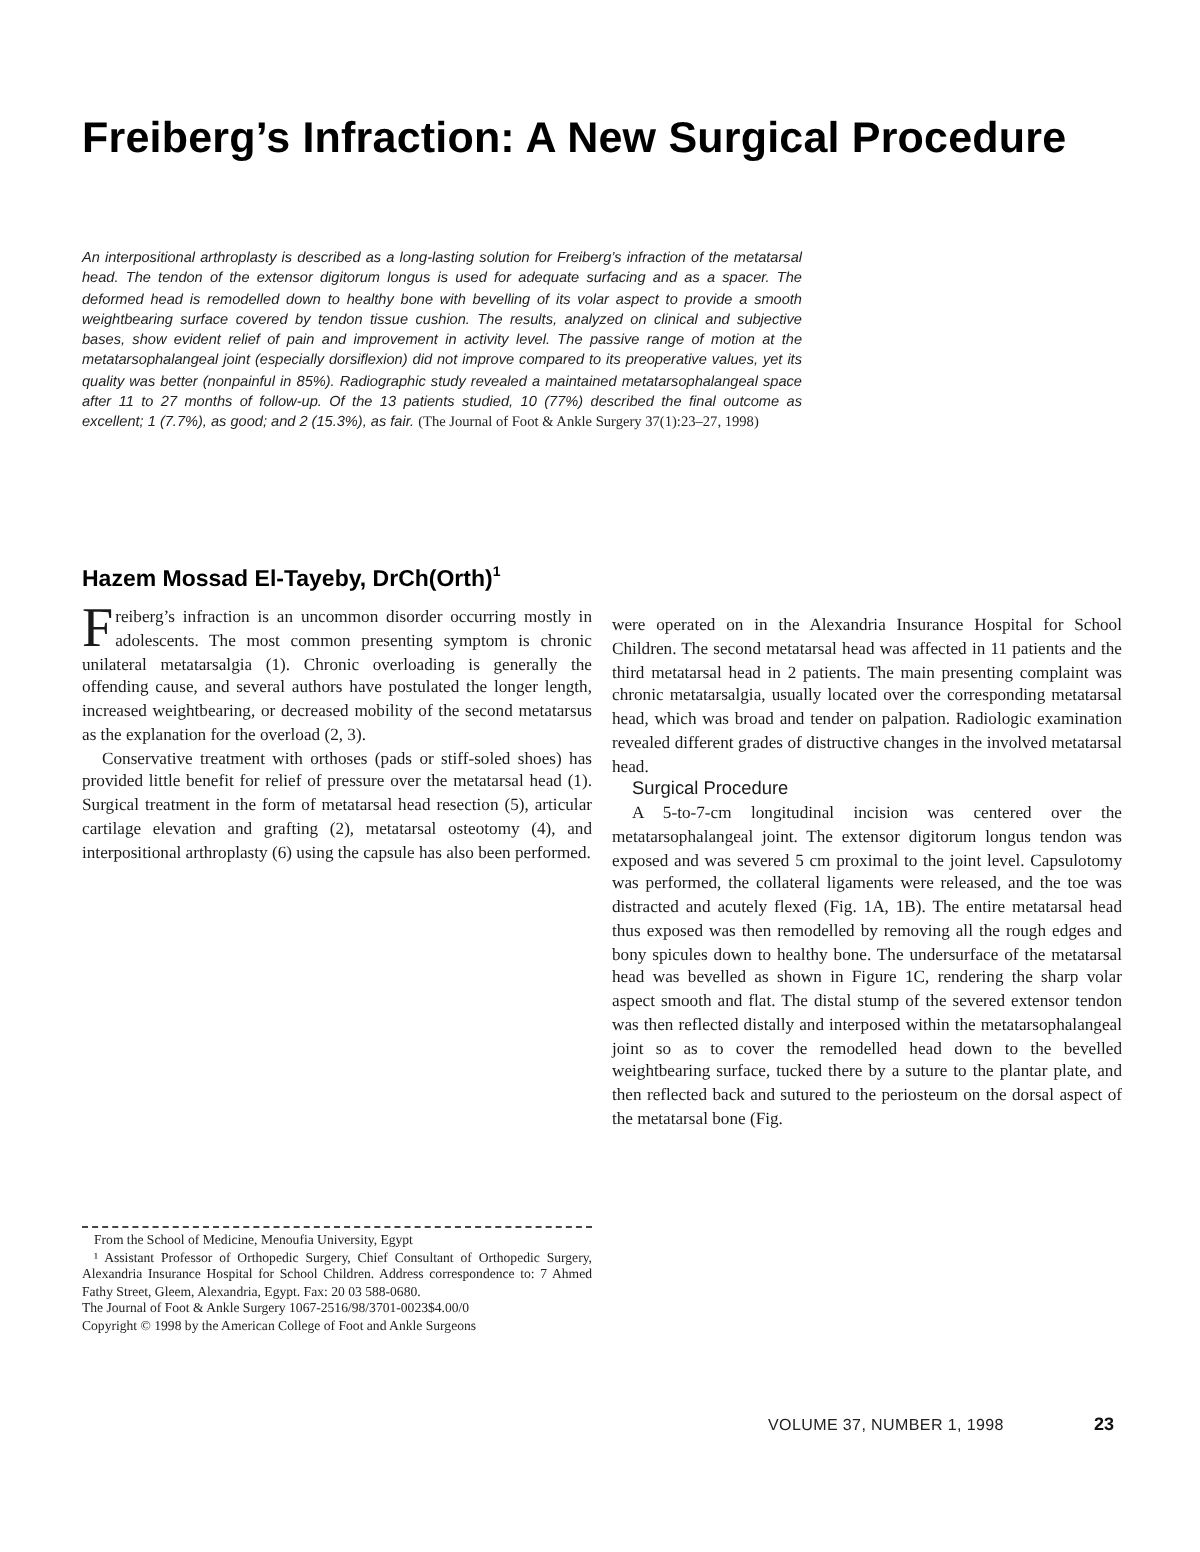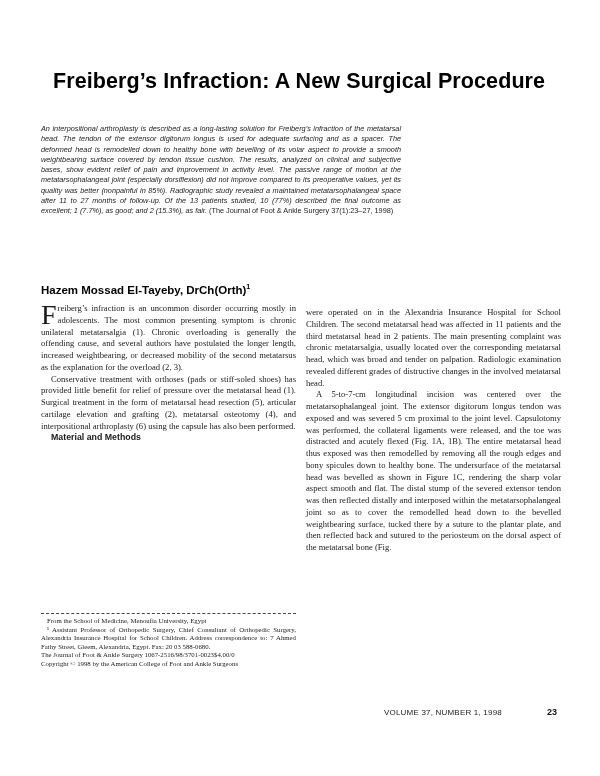--- a/index.html
+++ b/index.html
@@ -8,21 +8,21 @@
   .title {
     position: absolute; left: 41px; top: 57px; width: 520px;
     font-family: "Liberation Sans", sans-serif; font-weight: bold;
     font-size: 21.5px; line-height: 24px; color: #000; letter-spacing: 0.1px;
   }
   .abstract {
     position: absolute; left: 41px; top: 124px; width: 360px;
     font-family: "Liberation Sans", sans-serif; font-style: italic;
     font-size: 7.3px; line-height: 10.3px; color: #222; text-align: justify;
   }
-  .abstract .cite { font-style: normal; }
+  .abstract .cite { font-style: normal; font-family: Liberation Serif, serif; }
   .keywords {
     position: absolute; left: 41px; top: 235px; width: 360px;
     font-family: "Liberation Sans", sans-serif;
     font-size: 7.3px; line-height: 10.3px; color: #222; text-align: justify;
   }
   .author {
     position: absolute; left: 41px; top: 280px; width: 360px;
     font-family: "Liberation Sans", sans-serif; font-weight: bold;
     font-size: 11.5px; line-height: 14px; color: #000;
   }
@@ -65,50 +65,50 @@
     position: absolute; left: 547px; top: 707px;
     font-family: "Liberation Sans", sans-serif; font-weight: bold;
     font-size: 9px; color: #111;
   }
 </style>
 </head>
 <body>
 
 <div class="page">
 
-  <h1 class="title" style="margin:12px;">Freiberg’s Infraction: A New Surgical Procedure</h1>
+  <h1 class="title" style="margin:0;">Freiberg’s Infraction: A New Surgical Procedure</h1>
 
   <div class="abstract">
     <span>An interpositional arthroplasty is described as a long-lasting solution for Freiberg’s infraction of the metatarsal head. The tendon of the extensor digitorum longus is used for adequate surfacing and as a spacer. The deformed head is remodelled down to healthy bone with bevelling of its volar aspect to provide a smooth weightbearing surface covered by tendon tissue cushion. The results, analyzed on clinical and subjective bases, show evident relief of pain and improvement in activity level. The passive range of motion at the metatarsophalangeal joint (especially dorsiflexion) did not improve compared to its preoperative values, yet its quality was better (nonpainful in 85%). Radiographic study revealed a maintained metatarsophalangeal space after 11 to 27 months of follow-up. Of the 13 patients studied, 10 (77%) described the final outcome as excellent; 1 (7.7%), as good; and 2 (15.3%), as fair.</span>
     <span class="cite">(The Journal of Foot &amp; Ankle Surgery 37(1):23–27, 1998)</span>
   </div>
 
 
   <div class="author">
     <span>Hazem Mossad El-Tayeby, DrCh(Orth)</span><sup>1</sup>
   </div>
 
   <div class="col col-left">
     <p class="first">
       <span class="dropcap">F</span><span>reiberg’s infraction is an uncommon disorder occurring mostly in adolescents. The most common presenting symptom is chronic unilateral metatarsalgia (1). Chronic overloading is generally the offending cause, and several authors have postulated the longer length, increased weightbearing, or decreased mobility of the second metatarsus as the explanation for the overload (2, 3).</span>
     </p>
     <p>Conservative treatment with orthoses (pads or stiff-soled shoes) has provided little benefit for relief of pressure over the metatarsal head (1). Surgical treatment in the form of metatarsal head resection (5), articular cartilage elevation and grafting (2), metatarsal osteotomy (4), and interpositional arthroplasty (6) using the capsule has also been performed.</p>
-    <p class="section-head">Material and Methods</p>
   </div>
 
   <div class="footnote-rule"></div>
 
   <div class="footnotes">
     <p>From the School of Medicine, Menoufia University, Egypt</p>
     <p>¹ Assistant Professor of Orthopedic Surgery, Chief Consultant of Orthopedic Surgery, Alexandria Insurance Hospital for School Children. Address correspondence to: 7 Ahmed Fathy Street, Gleem, Alexandria, Egypt. Fax: 20 03 588-0680.</p>
     <p class="noindent">The Journal of Foot &amp; Ankle Surgery 1067-2516/98/3701-0023$4.00/0</p>
     <p class="noindent">Copyright © 1998 by the American College of Foot and Ankle Surgeons</p>
   </div>
 
   <div class="col col-right">
     <p class="first">were operated on in the Alexandria Insurance Hospital for School Children. The second metatarsal head was affected in 11 patients and the third metatarsal head in 2 patients. The main presenting complaint was chronic metatarsalgia, usually located over the corresponding metatarsal head, which was broad and tender on palpation. Radiologic examination revealed different grades of distructive changes in the involved metatarsal head.</p>
+    <p class="section-head light">Surgical Procedure</p>
     <p>A 5-to-7-cm longitudinal incision was centered over the metatarsophalangeal joint. The extensor digitorum longus tendon was exposed and was severed 5 cm proximal to the joint level. Capsulotomy was performed, the collateral ligaments were released, and the toe was distracted and acutely flexed (Fig. 1A, 1B). The entire metatarsal head thus exposed was then remodelled by removing all the rough edges and bony spicules down to healthy bone. The undersurface of the metatarsal head was bevelled as shown in Figure 1C, rendering the sharp volar aspect smooth and flat. The distal stump of the severed extensor tendon was then reflected distally and interposed within the metatarsophalangeal joint so as to cover the remodelled head down to the bevelled weightbearing surface, tucked there by a suture to the plantar plate, and then reflected back and sutured to the periosteum on the dorsal aspect of the metatarsal bone (Fig.</p>
   </div>
 
   <div class="running-footer">VOLUME 37, NUMBER 1, 1998</div>
   <div class="page-number">23</div>
 
 </div>
 
 </body></html>

